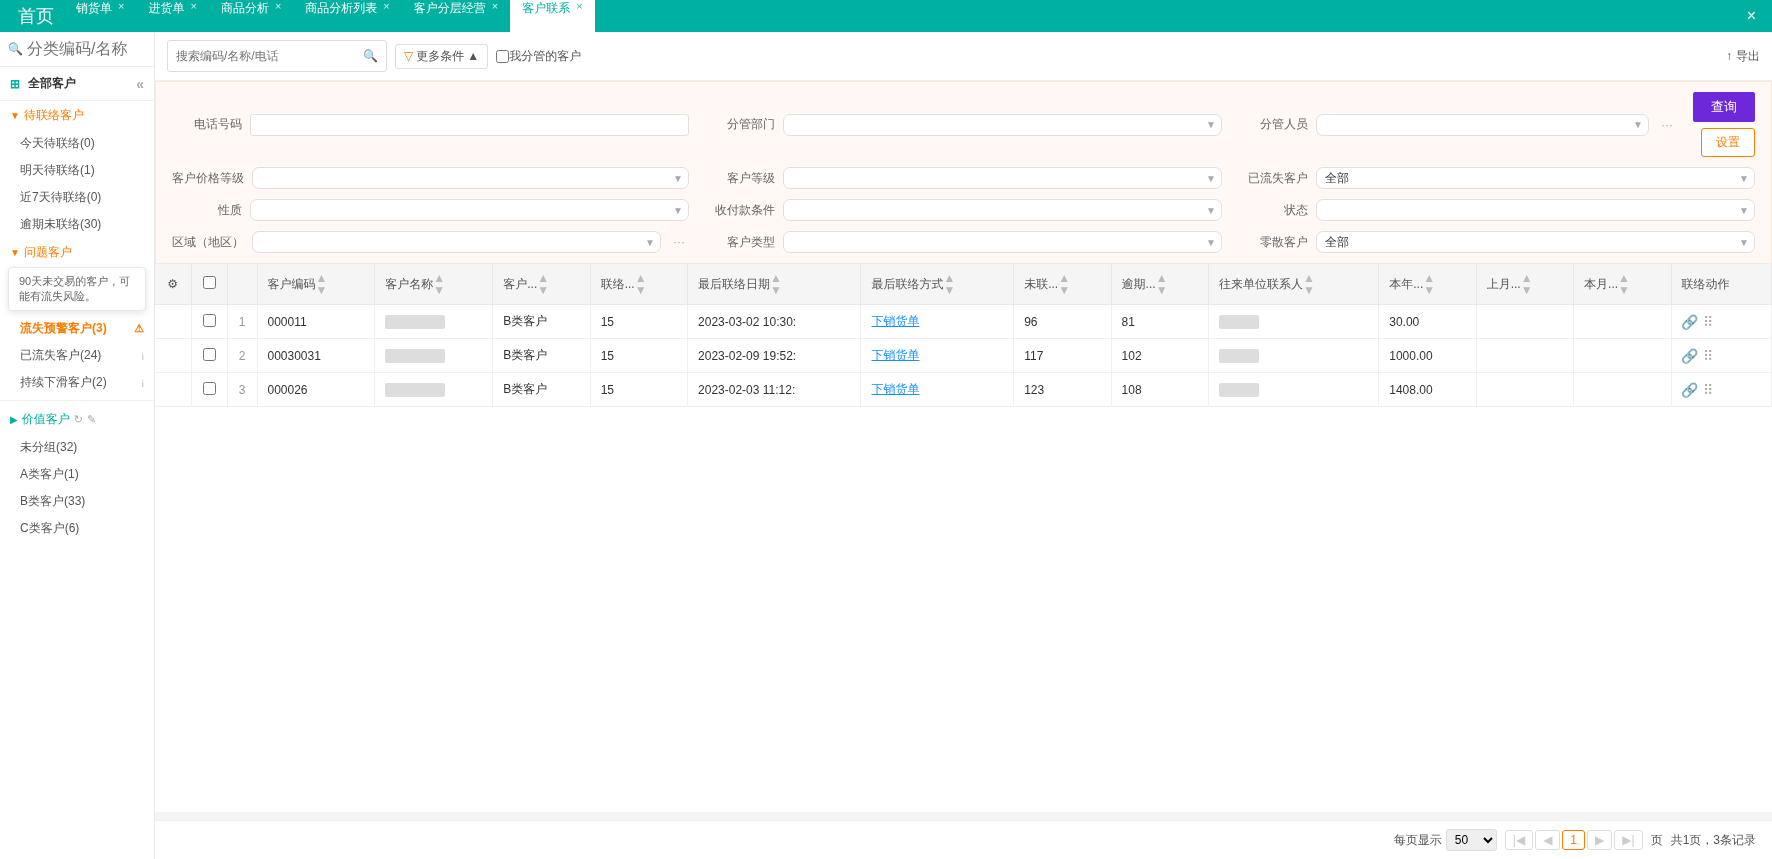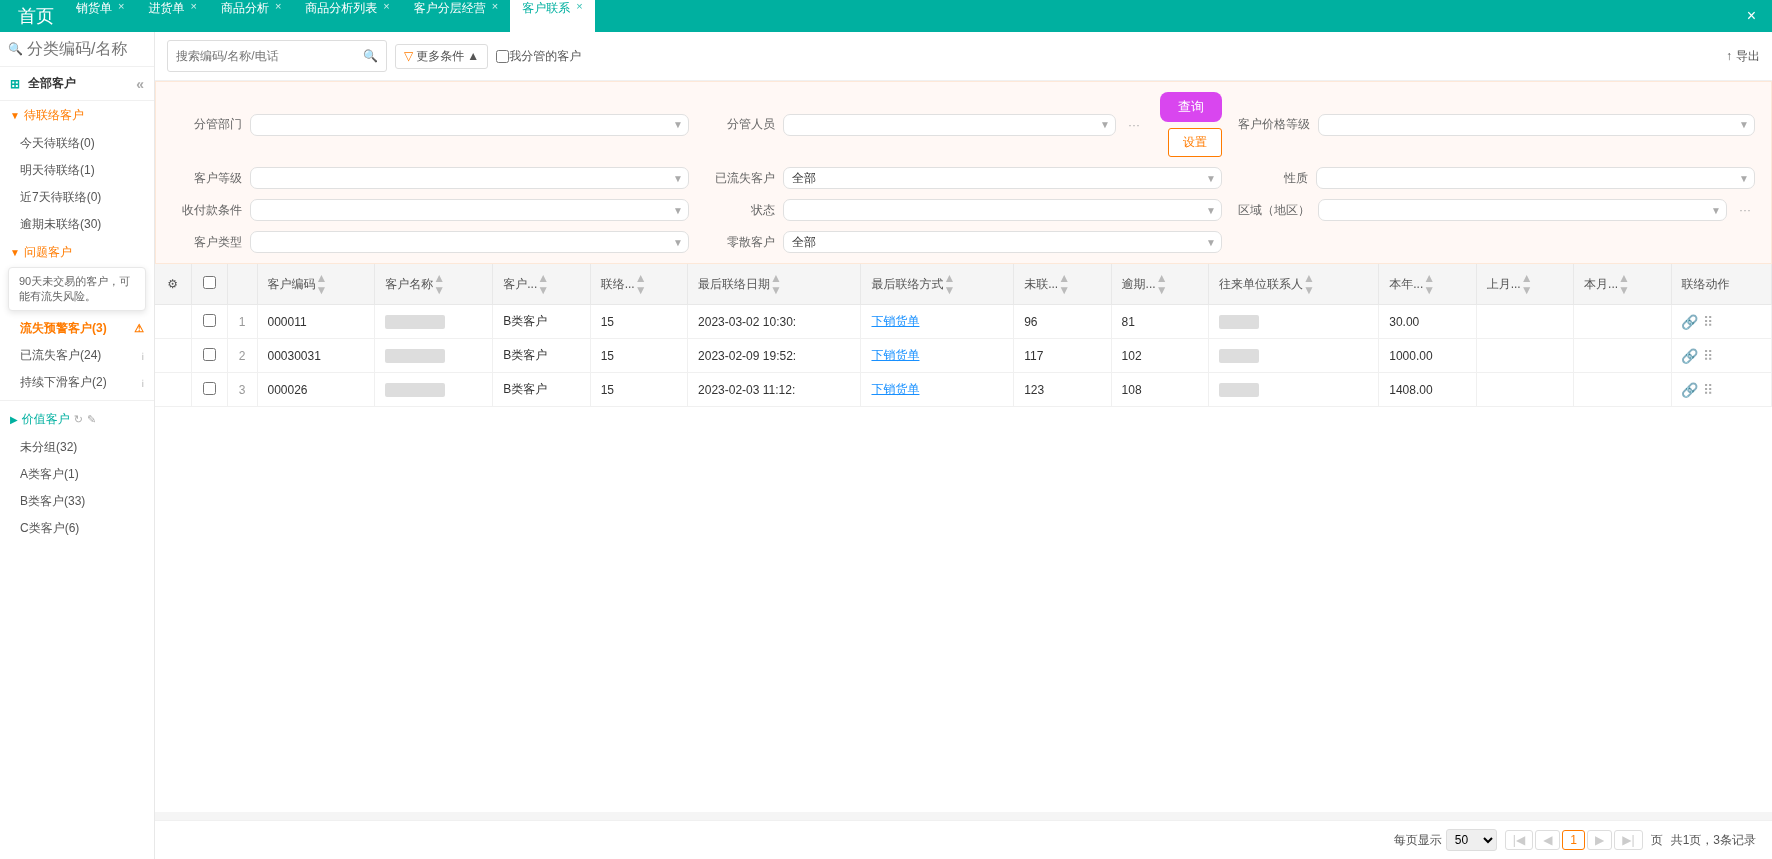--- a/index.html
+++ b/index.html
@@ -265,24 +265,24 @@
       color: #aaa;
       pointer-events: none;
       font-size: 10px;
     }
     .filter-dots {
       color: #aaa;
       cursor: pointer;
       padding: 0 4px;
     }
     .filter-query-btn {
-      background: #d946ef;
+      background: #6d28d9;
       color: #fff;
       border: none;
-      border-radius: 8px;
+      border-radius: 2px;
       padding: 6px 18px;
       cursor: pointer;
       font-size: 13px;
     }
     .filter-setting-btn {
       background: #fff;
       color: #ff7b00;
       border: 1px solid #ff7b00;
       border-radius: 3px;
       padding: 5px 14px;
@@ -563,20 +563,24 @@
         <span>我分管的客户</span>
       </div>
       <div class="filter-export">
         <span>↑</span>
         <span>导出</span>
       </div>
     </div>
 
     <div class="advanced-filter">
 
+      <div class="filter-row">
+        <label>电话号码</label>
+        <input class="filter-input" type="text" style="">
+      </div>
       <div class="filter-row">
         <label>分管部门</label>
         <div class="filter-select-wrap">
           <select><option></option></select>
           <span class="chevron">▼</span>
         </div>
       </div>
       <div class="filter-row">
         <label>分管人员</label>
         <div class="filter-select-wrap">

